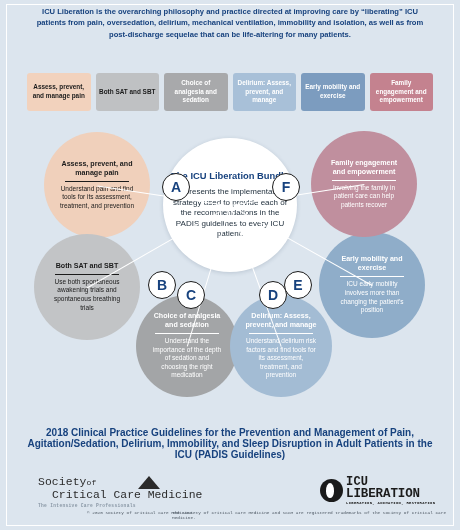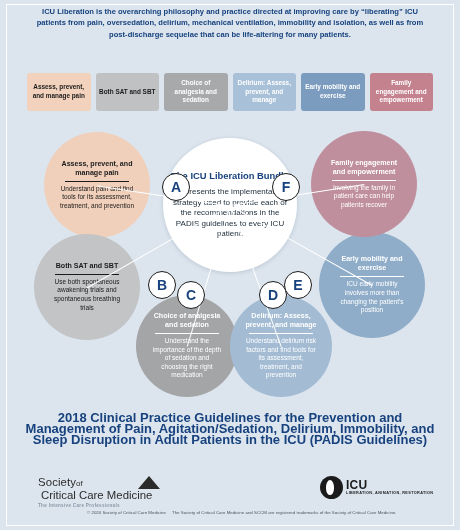--- a/index.html
+++ b/index.html
@@ -128,36 +128,36 @@
     background:#ffffff;
     transform-origin:0 50%;
     z-index:2;
   }
 
   
   .bottom{
     position:absolute;left:0;top:412px;width:460px;text-align:center;
   }
   .padis-title{
-    width:420px;margin:0 auto;
-    font-size:13px;font-weight:bold;line-height:11px;color:#17427e;
+    width:420px;margin:15px auto;
+    font-size:10px;font-weight:bold;line-height:11px;color:#17427e;
   }
   .padis-body{
     width:380px;margin:7px auto 0 auto;
     font-size:7.2px;line-height:10.4px;color:#23323f;
   }
 
   
   .footer{
-    position:absolute;left:0;top:472px;width:460px;height:58px;
+    position:absolute;left:0;top:472px;width:460px;height:58px;font-family:Liberation Mono, monospace;
   }
   .scc-logo{position:absolute;left:38px;top:4px;}
   .scc-l1{font-size:11.4px;color:#2b2b2b;letter-spacing:.1px;}
   .scc-l1 .sm{font-size:8px;}
-  .scc-l2{font-size:11.4px;color:#2b2b2b;margin-left:3px;margin-top:1px;}
+  .scc-l2{font-size:11.4px;color:#2b2b2b;margin-left:14px;margin-top:1px;}
   .scc-tag{font-size:4.6px;font-weight:bold;color:#8a98a6;margin-top:2px;letter-spacing:.3px;}
   .scc-tri{
     position:absolute;left:100px;top:0px;
     width:0;height:0;
     border-left:11px solid transparent;
     border-right:11px solid transparent;
     border-bottom:13px solid #2b2b2b;
   }
   .icu-logo{position:absolute;left:320px;top:4px;display:flex;align-items:center;}
   .icu-mark{
@@ -257,20 +257,21 @@
       <div class="scc-tri"></div>
       <div class="scc-l1"><span>Society</span><span class="sm">of</span></div>
       <div class="scc-l2">Critical Care Medicine</div>
       <div class="scc-tag">The Intensive Care Professionals</div>
     </div>
 
     <div class="icu-logo">
       <div class="icu-mark"></div>
       <div class="icu-words">
         <div class="icu-w1">ICU</div>
+        <div class="icu-w2">LIBERATION</div>
         <div class="icu-w3">LIBERATION, ANIMATION, RESTORATION</div>
       </div>
     </div>
 
     <div class="copy">
       <span class="copy-l">© 2020 Society of Critical Care Medicine</span>
       <span class="copy-r">The Society of Critical Care Medicine and SCCM are registered trademarks of the Society of Critical Care Medicine.</span>
     </div>
   </div>
 </div>

